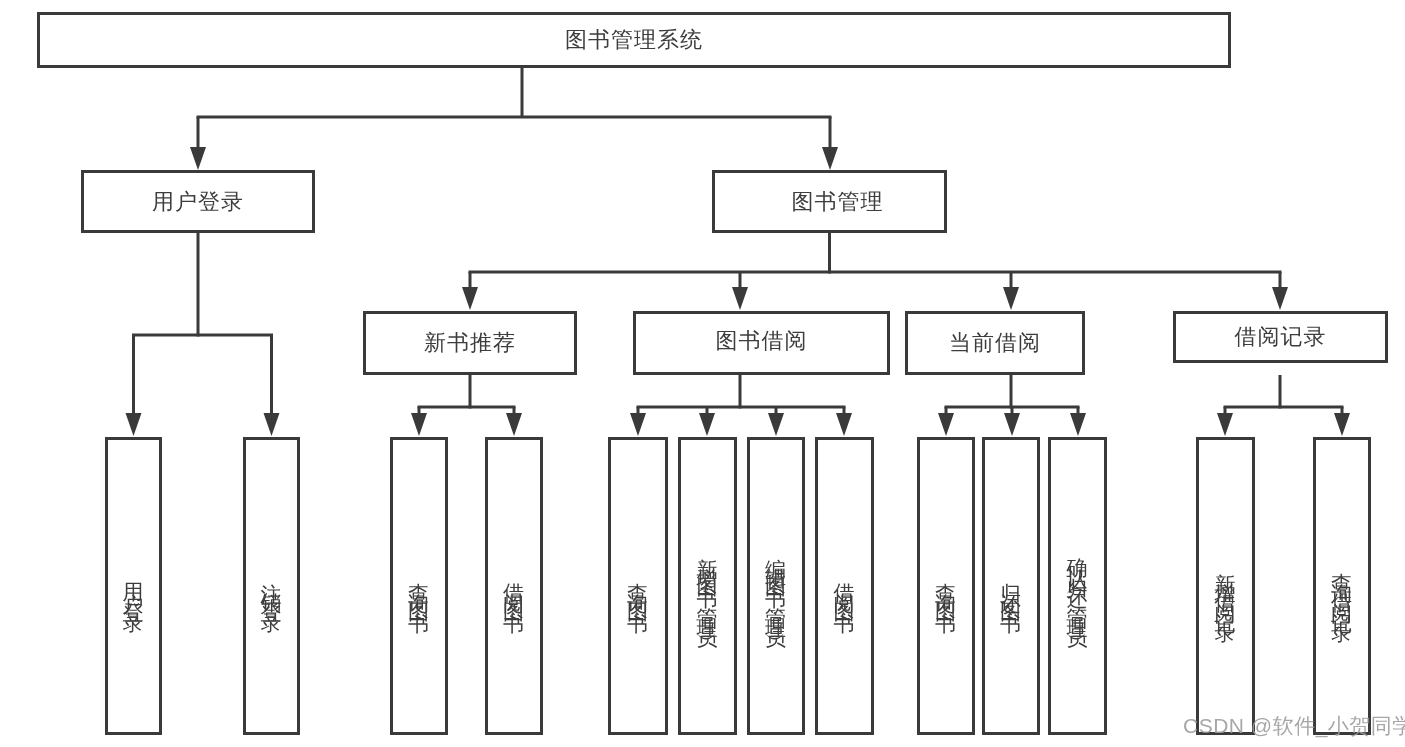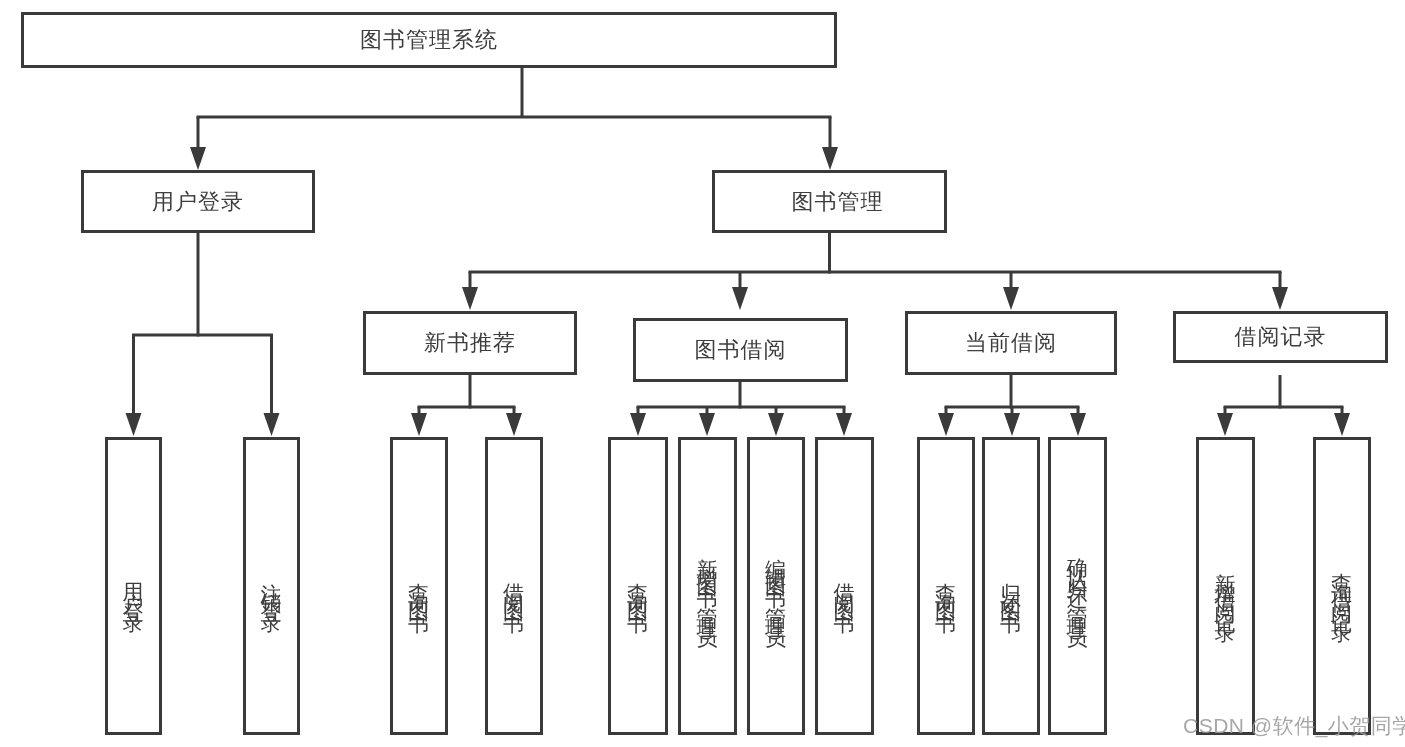--- a/index.html
+++ b/index.html
@@ -119,28 +119,28 @@
       <path d="M768 413h16l-8 23z"></path>
       <path d="M836 413h16l-8 23z"></path>
       <path d="M938 413h16l-8 23z"></path>
       <path d="M1004 413h16l-8 23z"></path>
       <path d="M1070 413h16l-8 23z"></path>
       <path d="M1217 413h16l-8 23z"></path>
       <path d="M1334 413h16l-8 23z"></path>
     </g>
   </svg>
 
-  <div class="box" style="left:21px;top:12px;width:816px;height:56px;">图书管理系统</div>
+  <div class="box" style="left:37px;top:12px;width:1194px;height:56px;">图书管理系统</div>
 
   <div class="box" style="left:81px;top:170px;width:234px;height:63px;">用户登录</div>
   <div class="box" style="left:712px;top:170px;width:235px;height:63px;padding-left:16px;">图书管理</div>
 
   <div class="box" style="left:363px;top:311px;width:214px;height:64px;">新书推荐</div>
-  <div class="box" style="left:633px;top:318px;width:215px;height:64px;">图书借阅</div>
-  <div class="box" style="left:905px;top:311px;width:212px;height:64px;">当前借阅</div>
+  <div class="box" style="left:633px;top:311px;width:257px;height:64px;font-family:Liberation Mono, monospace;">图书借阅</div>
+  <div class="box" style="left:905px;top:311px;width:180px;height:64px;">当前借阅</div>
   <div class="box" style="left:1173px;top:311px;width:215px;height:52px;">借阅记录</div>
 
   <div class="box vbox" style="left:105px;top:437px;width:57px;height:298px;">用户登录</div>
   <div class="box vbox" style="left:243px;top:437px;width:57px;height:298px;">注销登录</div>
 
   <div class="box vbox" style="left:390px;top:437px;width:58px;height:298px;">查询图书</div>
   <div class="box vbox" style="left:485px;top:437px;width:58px;height:298px;">借阅图书</div>
 
   <div class="box vbox" style="left:608px;top:437px;width:60px;height:298px;">查询图书</div>
   <div class="box vbox" style="left:678px;top:437px;width:59px;height:298px;">新增图书（管理员）</div>

